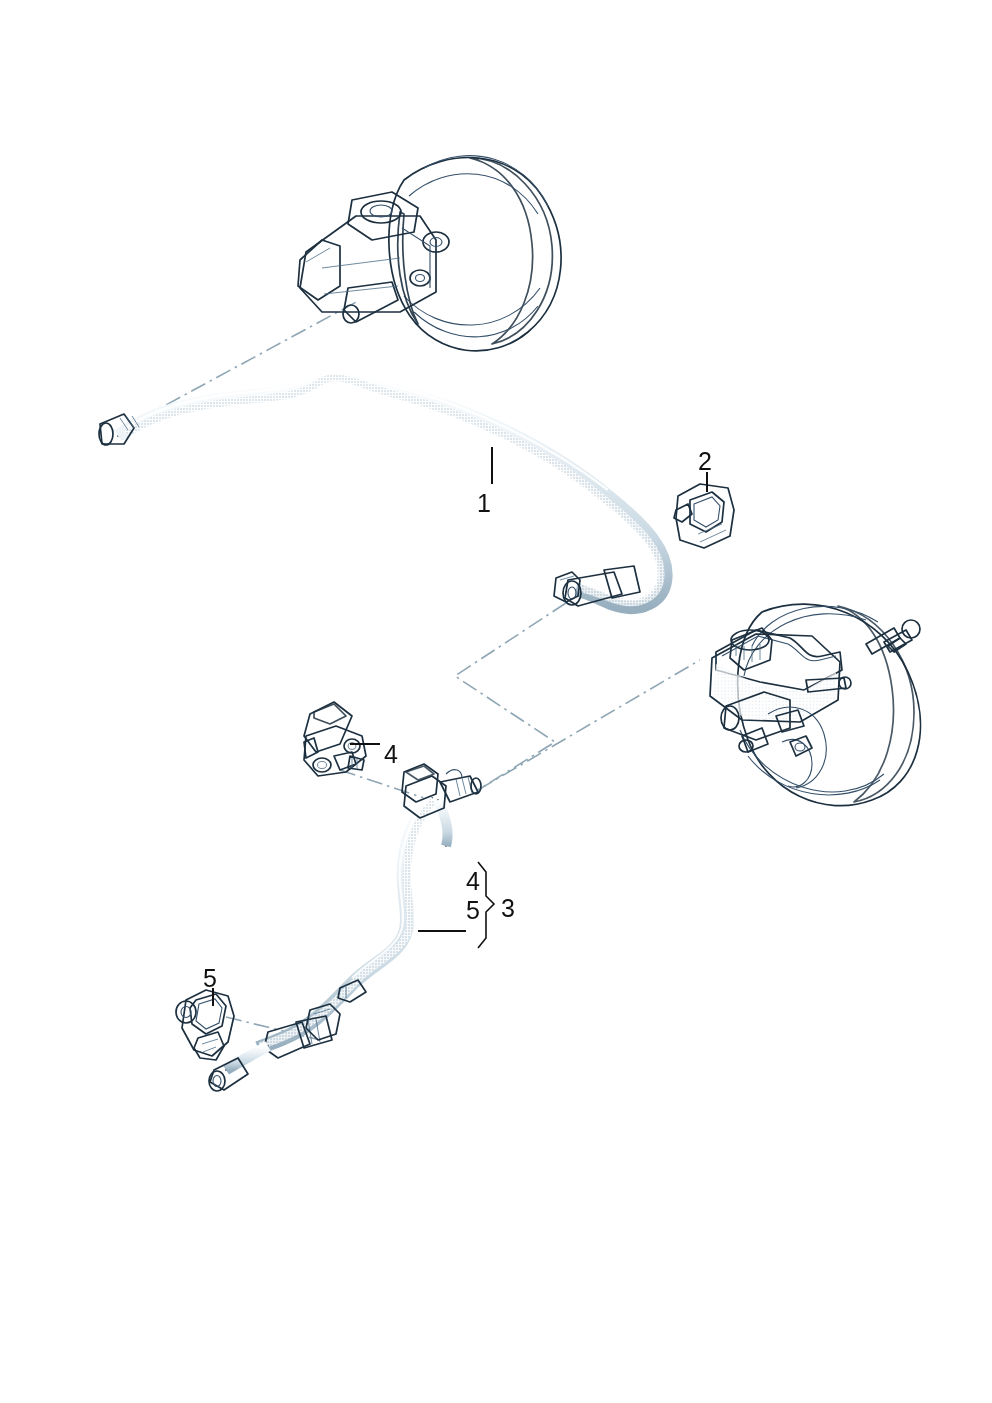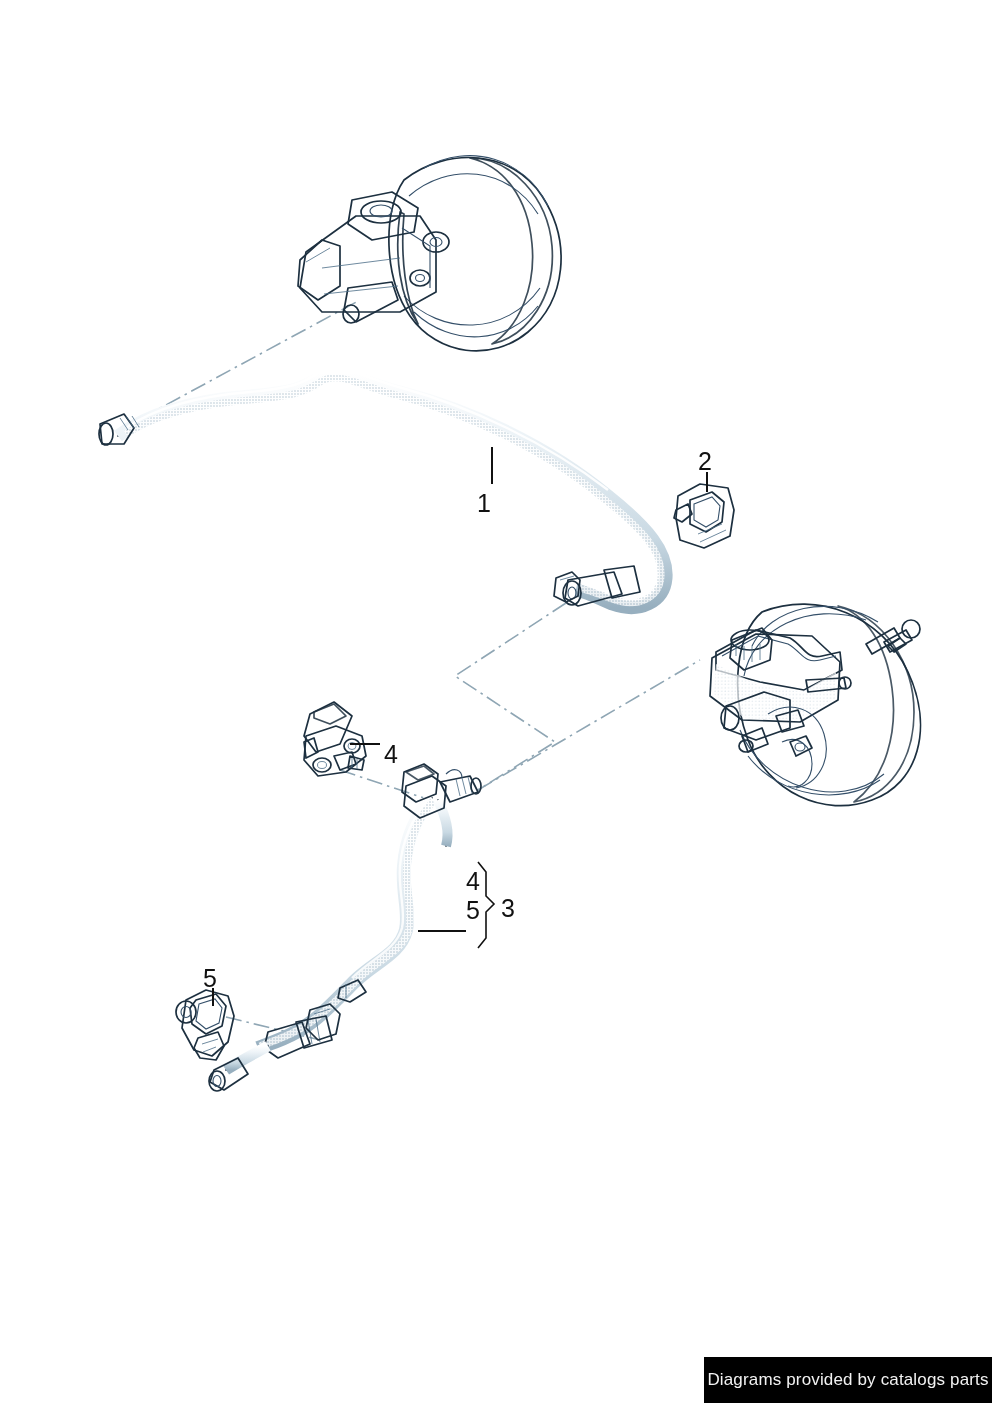--- a/index.html
+++ b/index.html
@@ -366,17 +366,14 @@
       <text class="callout-num" x="484" y="505" text-anchor="middle">1</text>
       <text class="callout-num" x="705" y="463" text-anchor="middle">2</text>
       <text class="callout-num" x="508" y="910" text-anchor="middle">3</text>
       <text class="callout-num" x="391" y="756" text-anchor="middle">4</text>
       <text class="callout-num" x="473" y="883" text-anchor="middle">4</text>
       <text class="callout-num" x="473" y="912" text-anchor="middle">5</text>
       <text class="callout-num" x="210" y="980" text-anchor="middle">5</text>
     </g>
   </svg>
 
-  <div class="banner">
-    <span>Diagrams provided by catalogs parts</span>
-  </div>
 
 </div>
 
 </body></html>

